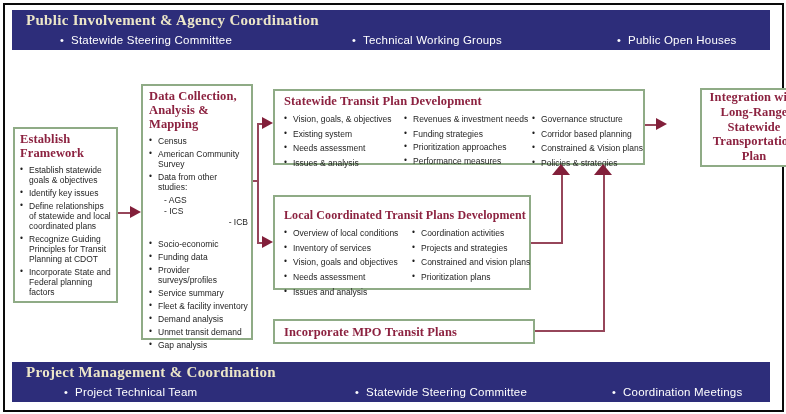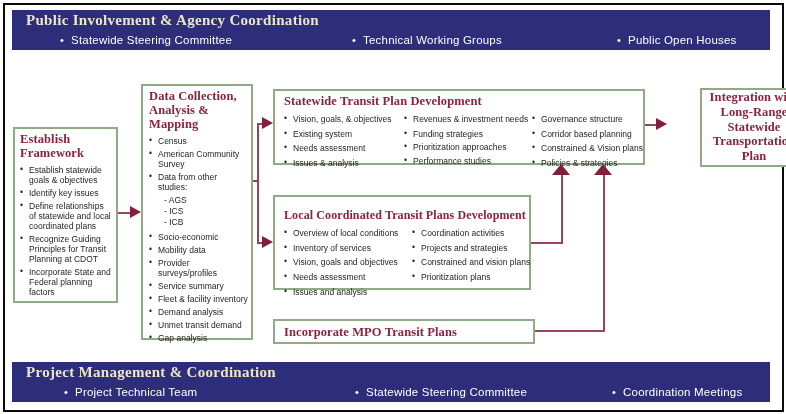--- a/index.html
+++ b/index.html
@@ -81,23 +81,23 @@
   </div>
 
   <div class="gbox" style="left:141px; top:84px; width:112px; height:256px; padding:3px 3px 4px 6px;">
     <div class="gbox-title" style="margin-bottom:5px;">Data Collection, Analysis &amp; Mapping</div>
     <ul class="blist">
       <li>Census</li>
       <li>American Community Survey</li>
       <li>Data from other studies:</li>
       <li class="sub">- AGS</li>
       <li class="sub">- ICS</li>
-      <li class="sub" style="margin-bottom:5px;">- ICB</li>
+      <li class="sub" style="margin-bottom:12px;text-align:right;">- ICB</li>
       <li>Socio-economic</li>
-      <li>Mobility data</li>
+      <li>Funding data</li>
       <li>Provider surveys/profiles</li>
       <li>Service summary</li>
       <li>Fleet &amp; facility inventory</li>
       <li>Demand analysis</li>
       <li>Unmet transit demand</li>
       <li>Gap analysis</li>
     </ul>
   </div>
 
   <div class="gbox" style="left:273px; top:89px; width:372px; height:76px; padding:3px 0 0 9px;">
@@ -106,21 +106,21 @@
       <ul class="blist nowrap" style="width:120px;">
         <li style="margin-bottom:4.5px;">Vision, goals, &amp; objectives</li>
         <li style="margin-bottom:4.5px;">Existing system</li>
         <li style="margin-bottom:4.5px;">Needs assessment</li>
         <li style="margin-bottom:4.5px;">Issues &amp; analysis</li>
       </ul>
       <ul class="blist nowrap" style="width:128px;">
         <li style="margin-bottom:4.5px;">Revenues &amp; investment needs</li>
         <li style="margin-bottom:3px;">Funding strategies</li>
         <li style="margin-bottom:4.5px;">Prioritization approaches</li>
-        <li style="margin-bottom:4.5px;">Performance studies</li>
+        <li style="margin-bottom:4.5px;">Performance measures</li>
       </ul>
       <ul class="blist nowrap" style="width:110px;">
         <li style="margin-bottom:4.5px;">Governance structure</li>
         <li style="margin-bottom:4.5px;">Corridor based planning</li>
         <li style="margin-bottom:4.5px;">Constrained &amp; Vision plans</li>
         <li style="margin-bottom:4.5px;">Policies &amp; strategies</li>
       </ul>
     </div>
   </div>
 

